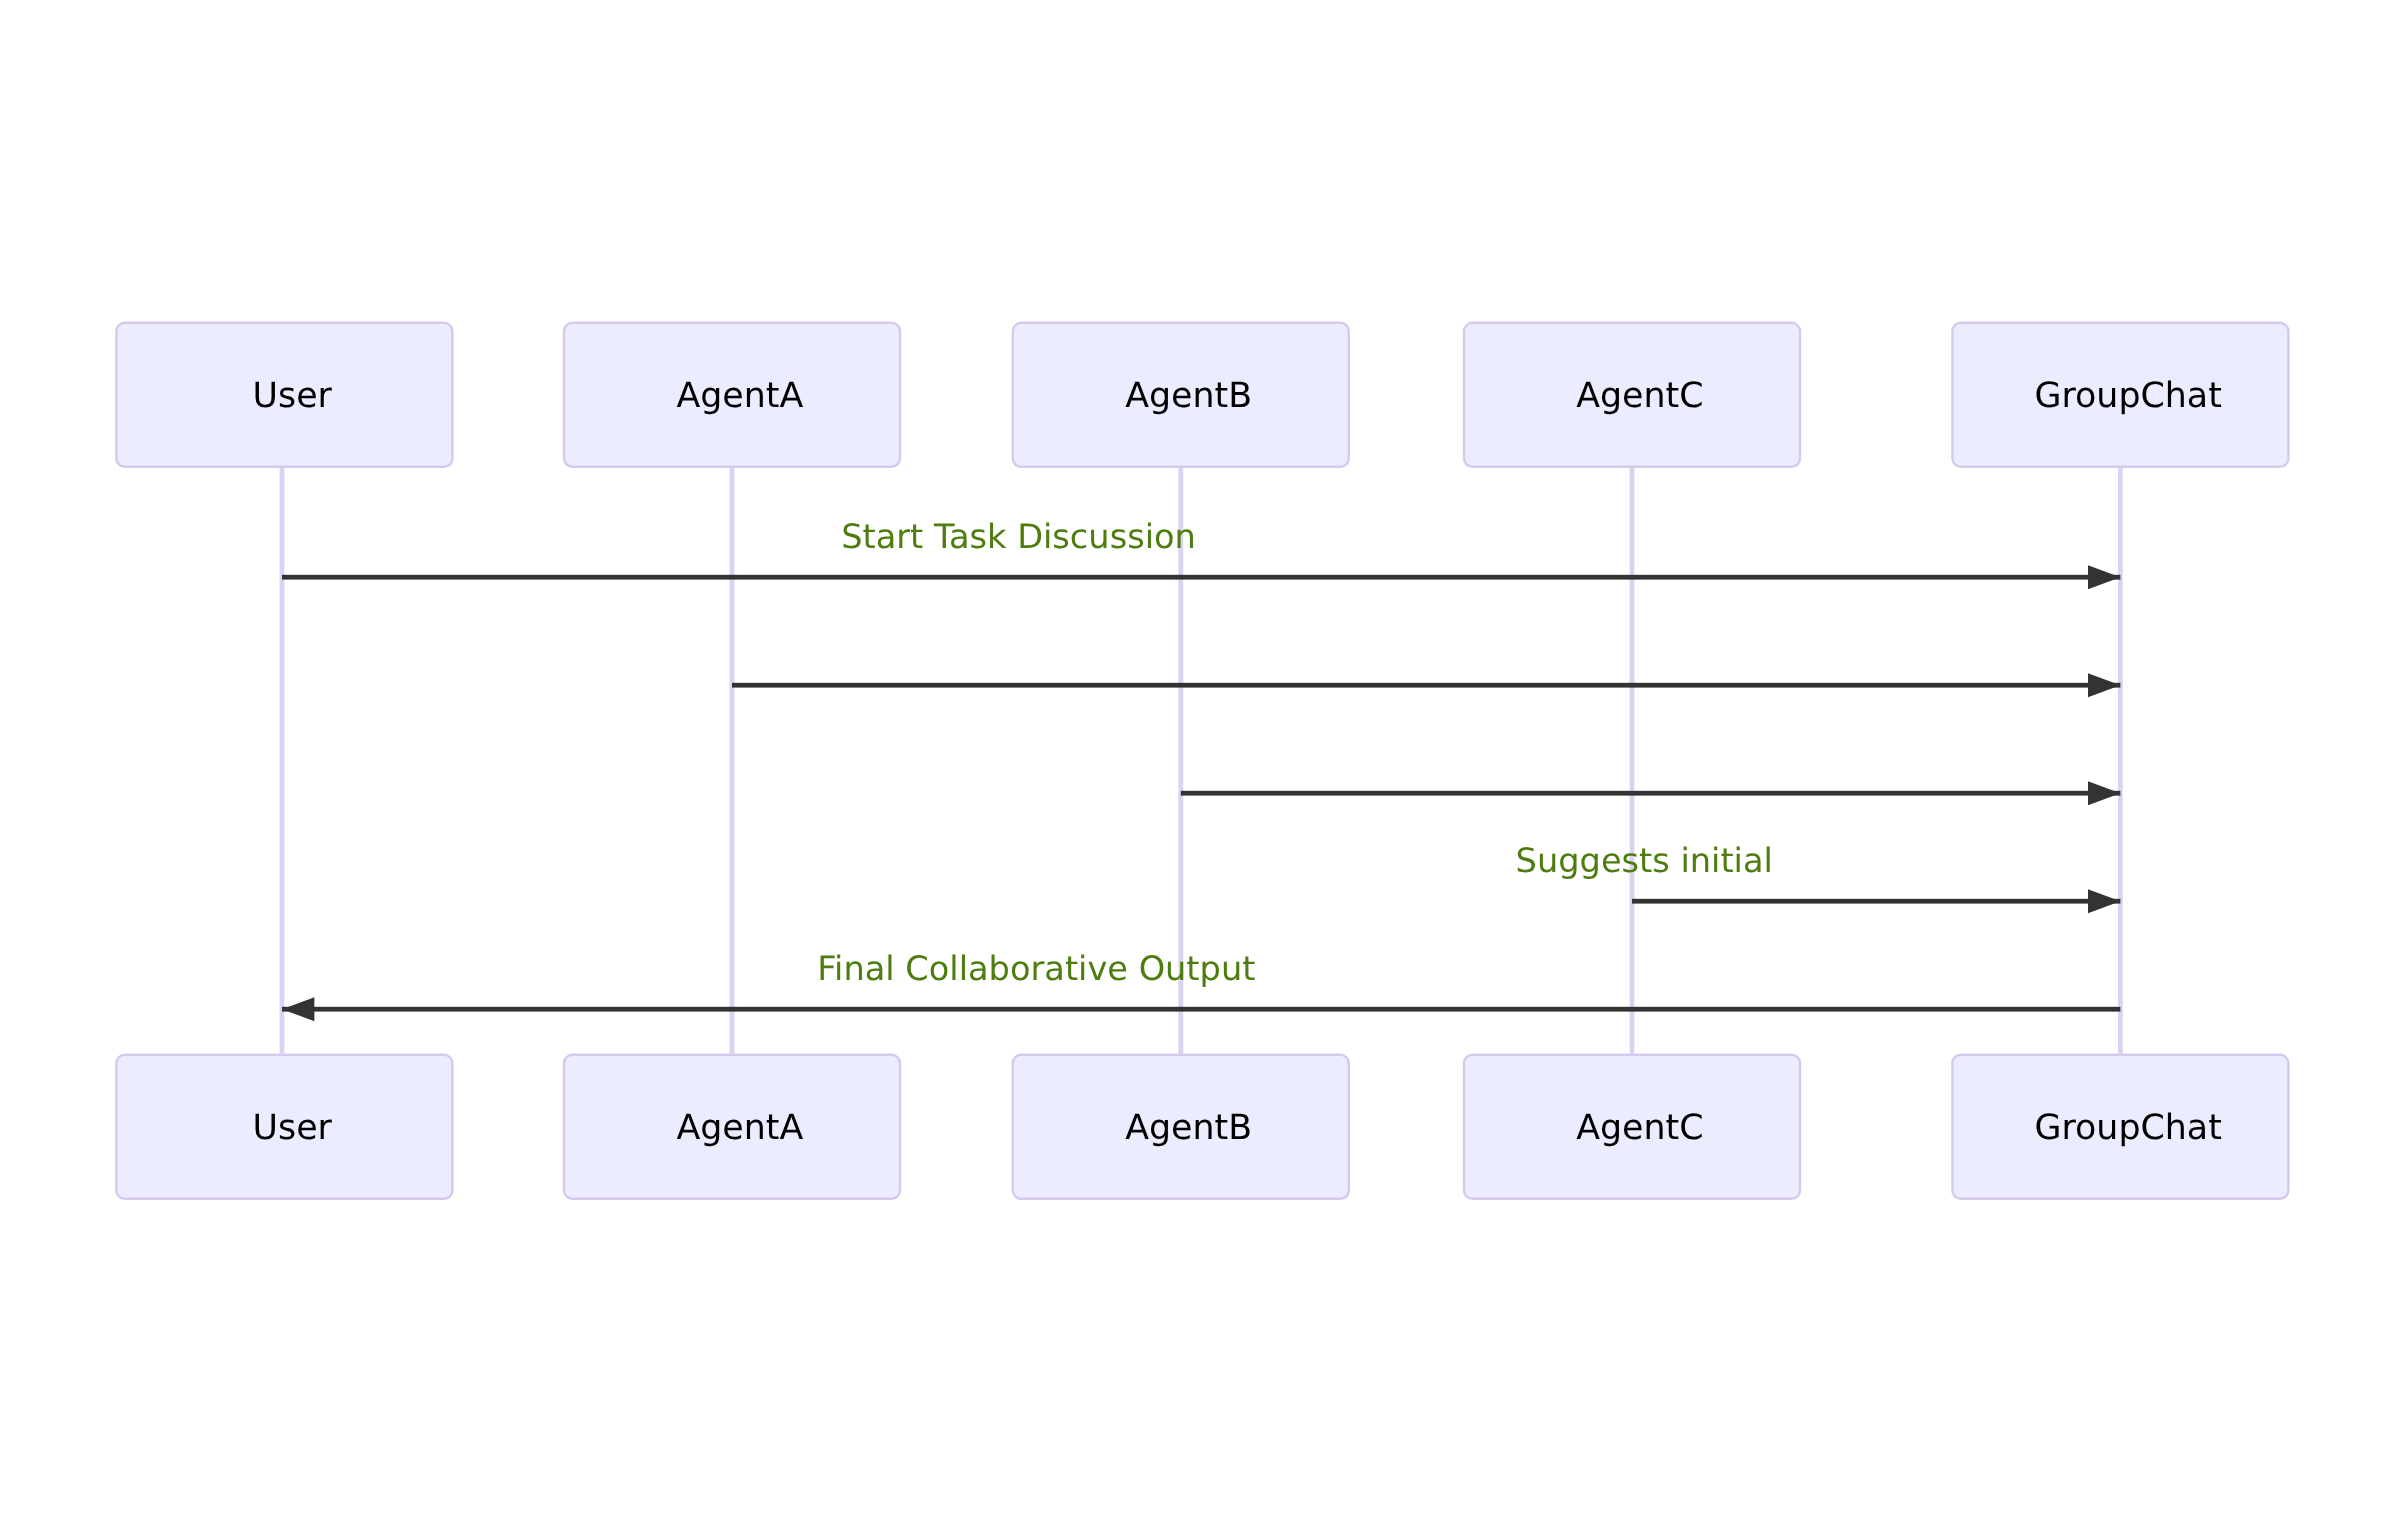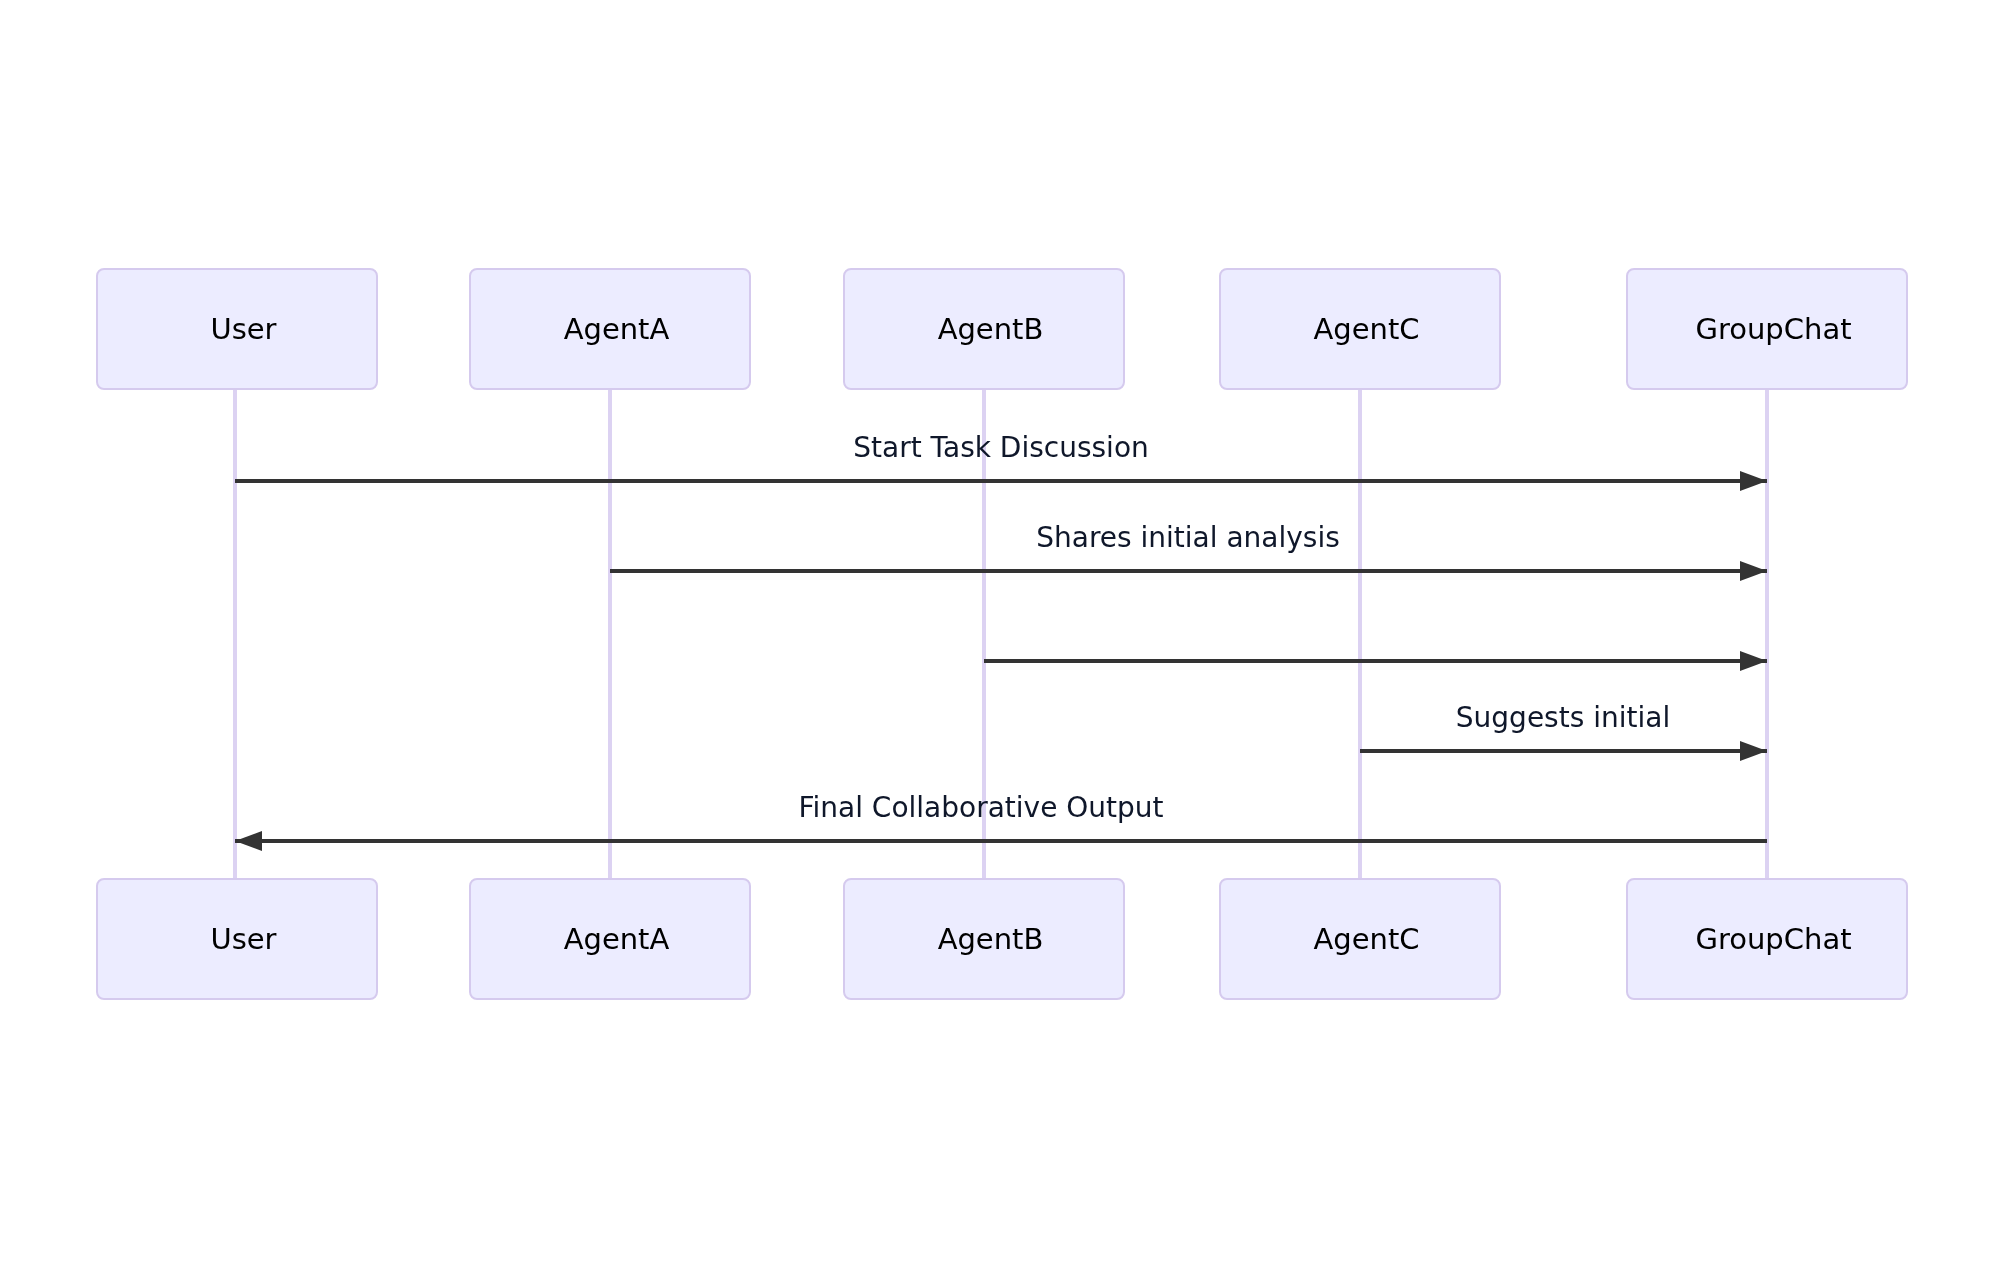--- a/index.html
+++ b/index.html
@@ -40,23 +40,23 @@
   .actor span {
     font-size: 29px;
     color: #000000;
     white-space: nowrap;
   }
   .msg-label {
     position: absolute;
     width: 600px;
     height: 38px;
     line-height: 38px;
-    text-align: center;
+    text-align: left;
     font-size: 28px;
-    color: #0f172a;
+    color: #4d7c0f;
     white-space: nowrap;
   }
   .msg-line {
     position: absolute;
     height: 4px;
     background: #333333;
   }
   .arrowhead {
     position: absolute;
     width: 0;
@@ -107,21 +107,20 @@
     <span>AgentC</span>
   </div>
   <div class="actor bottom" style="left:1626px">
     <span>GroupChat</span>
   </div>
 
   <div class="msg-label" style="left:701px; top:429px">Start Task Discussion</div>
   <div class="msg-line" style="left:235px; top:479px; width:1532px"></div>
   <div class="arrowhead right" style="left:1740px; top:471px"></div>
 
-  <div class="msg-label" style="left:888px; top:519px">Shares initial analysis</div>
   <div class="msg-line" style="left:610px; top:569px; width:1157px"></div>
   <div class="arrowhead right" style="left:1740px; top:561px"></div>
 
   <div class="msg-line" style="left:984px; top:659px; width:783px"></div>
   <div class="arrowhead right" style="left:1740px; top:651px"></div>
 
   <div class="msg-label" style="left:1263px; top:699px">Suggests initial</div>
   <div class="msg-line" style="left:1360px; top:749px; width:407px"></div>
   <div class="arrowhead right" style="left:1740px; top:741px"></div>
 

